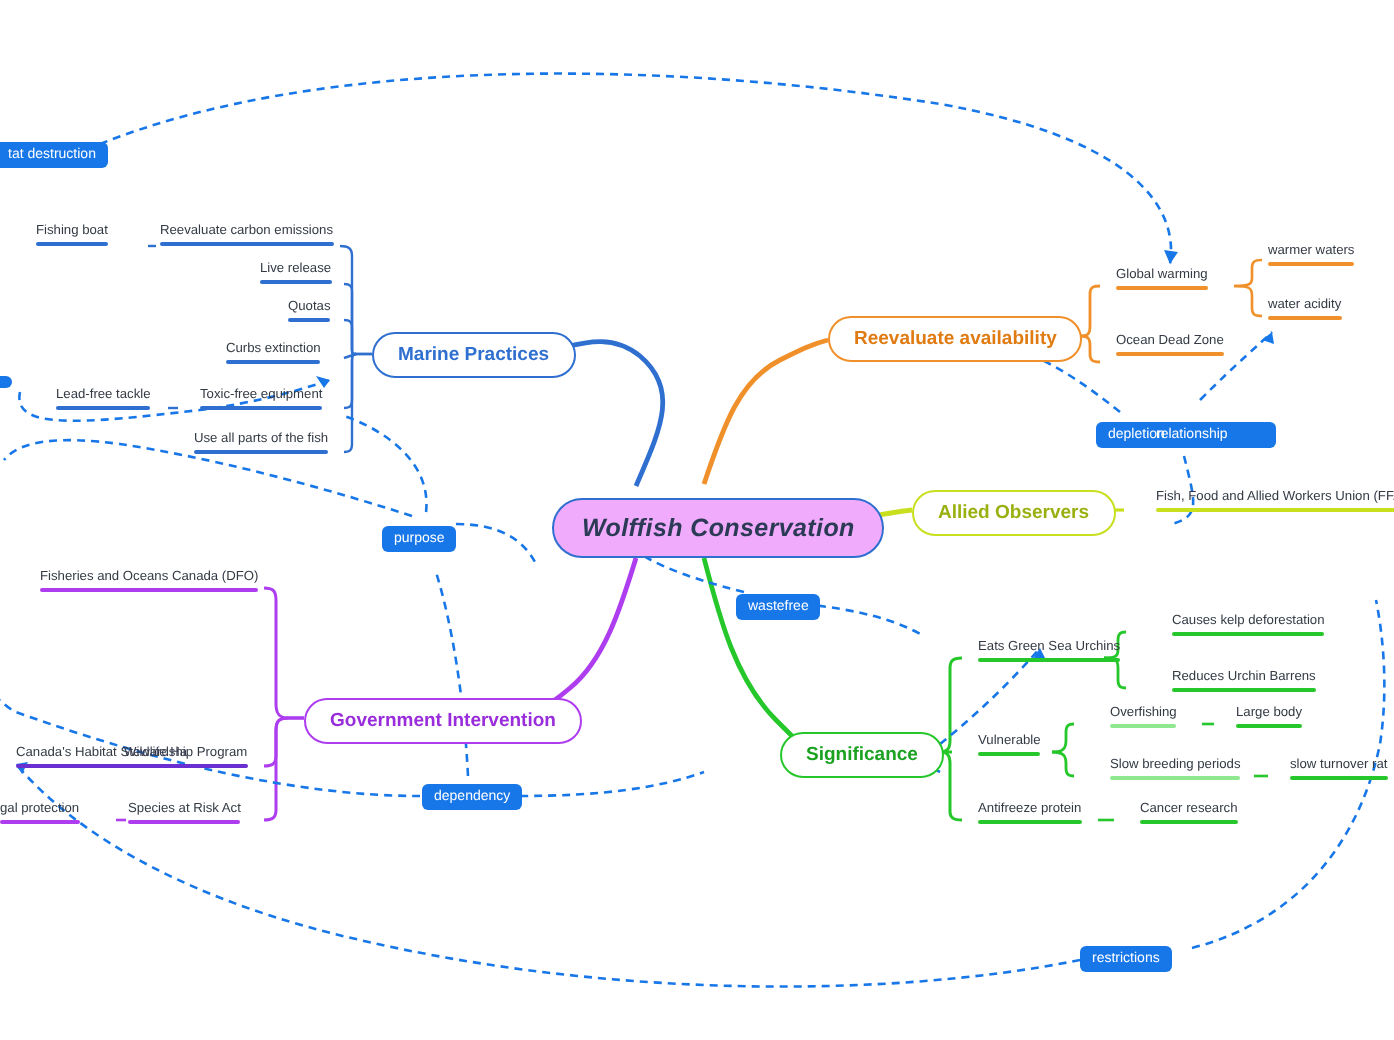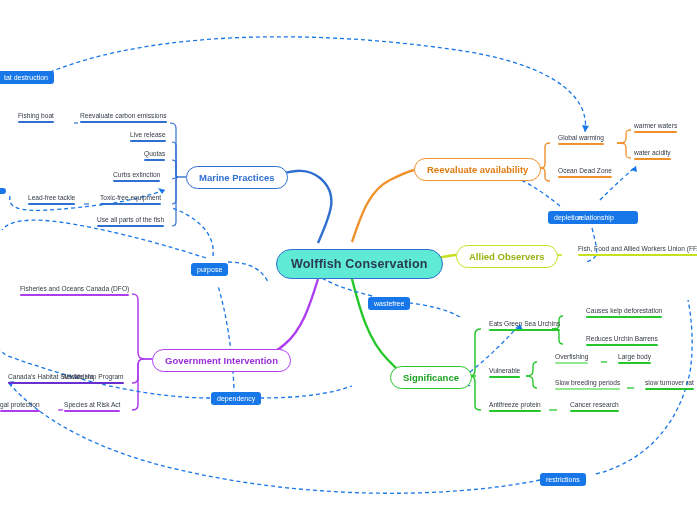--- a/index.html
+++ b/index.html
@@ -9,28 +9,29 @@
     font-family:"Liberation Sans","DejaVu Sans",sans-serif;
   }
   #stage{position:absolute;inset:0;width:697px;height:520px;}
   svg#links{position:absolute;left:0;top:0;width:697px;height:520px;}
 
   
   .node-root{
     position:absolute;
     border:1.6px solid #2f6fd0;
     border-radius:16px;
-    background:#5eead4;
+    background:#f0abfc;
     color:#2b3a55;
     font-weight:bold;
     font-size:12.5px;
     letter-spacing:.2px;
     padding:7px 14px;
     white-space:nowrap;
     z-index:6;
+    font-style:italic;
   }
 
   
   .node-l1{
     position:absolute;
     border-radius:14px;
     background:#ffffff;
     border:1.5px solid #999;
     font-weight:bold;
     font-size:9.5px;

